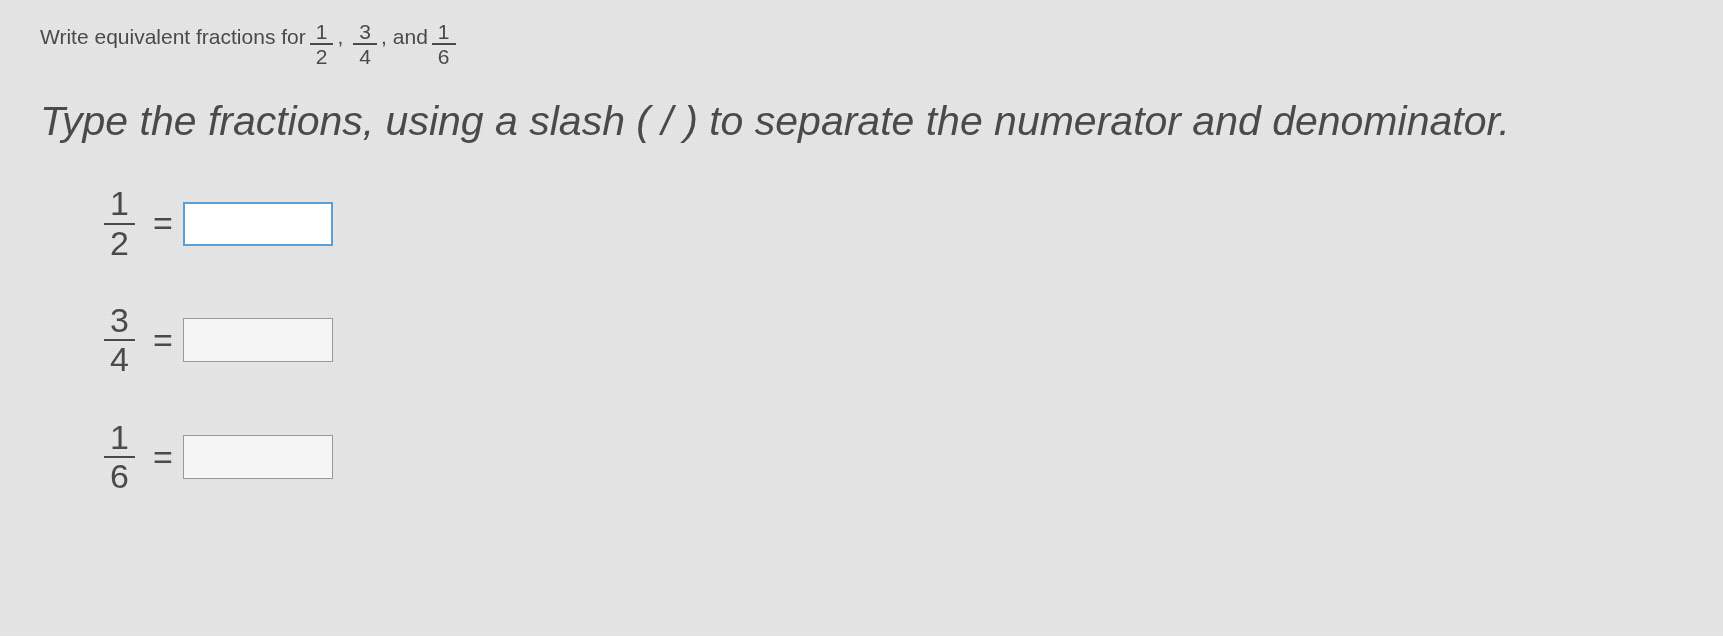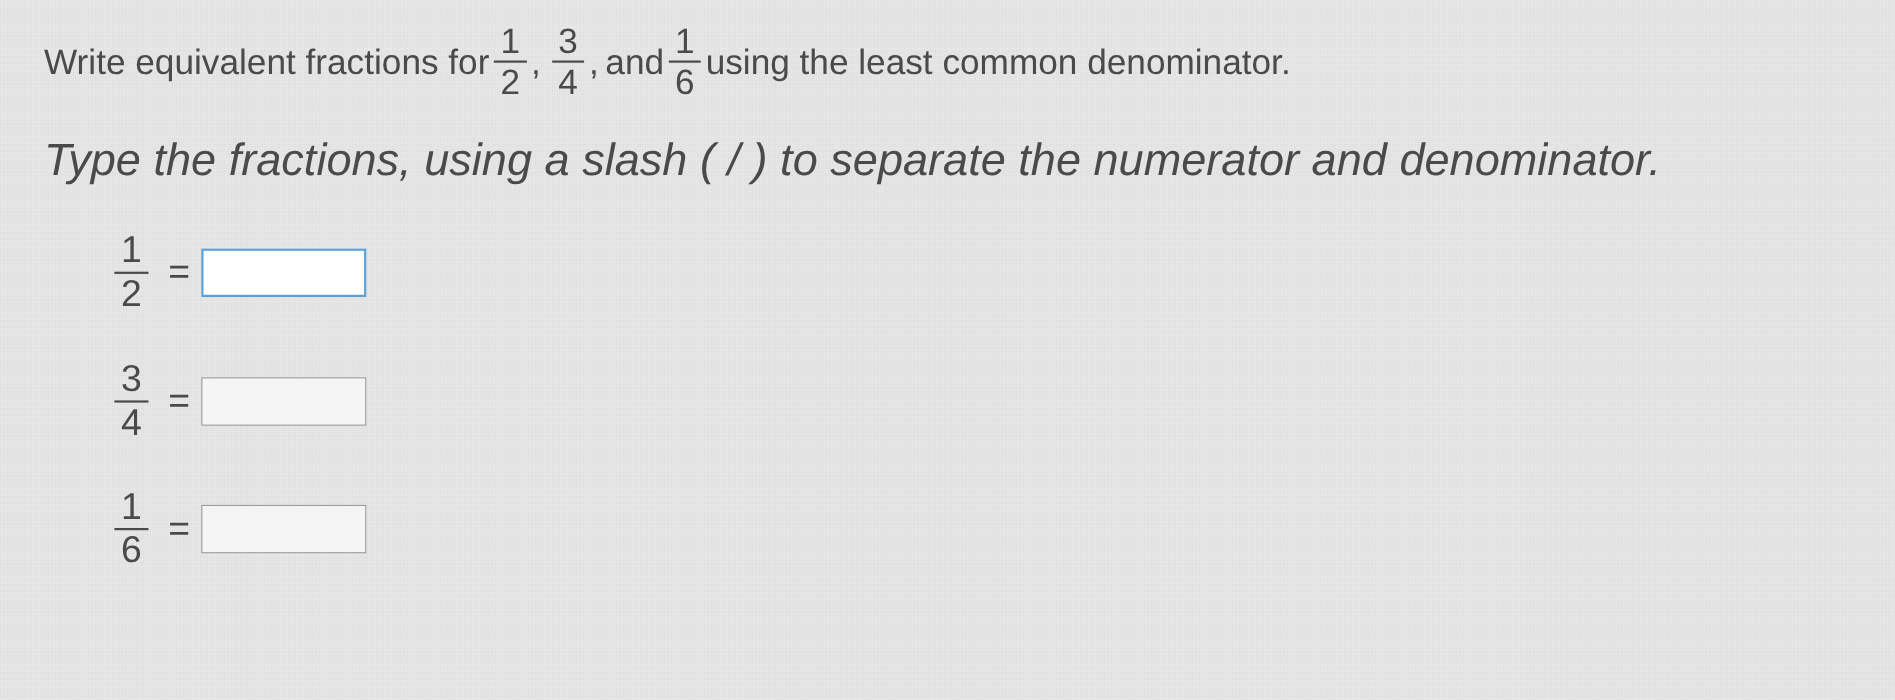--- a/index.html
+++ b/index.html
@@ -12,25 +12,25 @@
       background: #e8e8e8;
       background-image: 
         repeating-linear-gradient(0deg, rgba(0,0,0,0.02), rgba(0,0,0,0.02) 1px, transparent 1px, transparent 2px),
         repeating-linear-gradient(90deg, rgba(0,0,0,0.02), rgba(0,0,0,0.02) 1px, transparent 1px, transparent 2px);
       width: 1723px;
       height: 636px;
       padding: 20px 40px;
       color: #4a4a4a;
     }
     .question-line {
-      font-size: 32px;
+      font-size: 21px;
       line-height: 1.6;
       margin-bottom: 30px;
       display: flex;
-      align-items: center;
+      align-items: flex-start;
       flex-wrap: wrap;
     }
     .instruction-line {
       font-size: 41px;
       font-style: italic;
       margin-bottom: 40px;
       color: #4a4a4a;
     }
     .fraction {
       display: inline-flex;
@@ -94,21 +94,20 @@
   <span class="fraction">
     <span class="num">3</span>
     <span class="den">4</span>
   </span>
   <span class="comma">, </span>
   <span>and </span>
   <span class="fraction">
     <span class="num">1</span>
     <span class="den">6</span>
   </span>
-  <span> using the least common denominator.</span>
 </div>
 
 <div class="instruction-line">Type the fractions, using a slash ( / ) to separate the numerator and denominator.</div>
 
 <div class="answers">
 
   <div class="answer-row">
     <span class="fraction">
       <span class="num">1</span>
       <span class="den">2</span>

